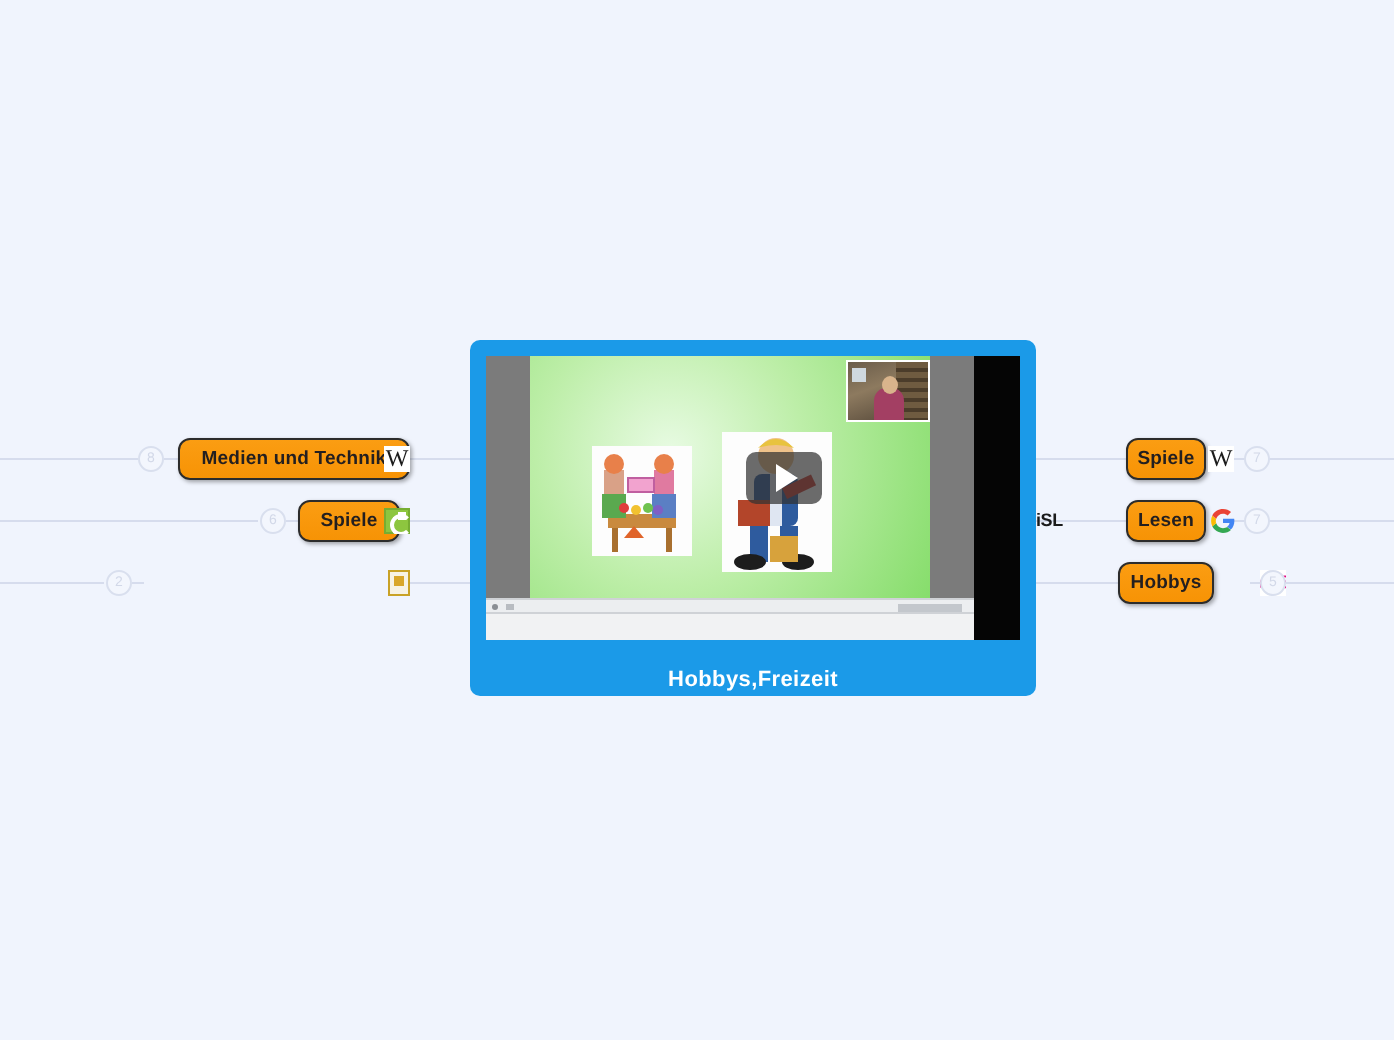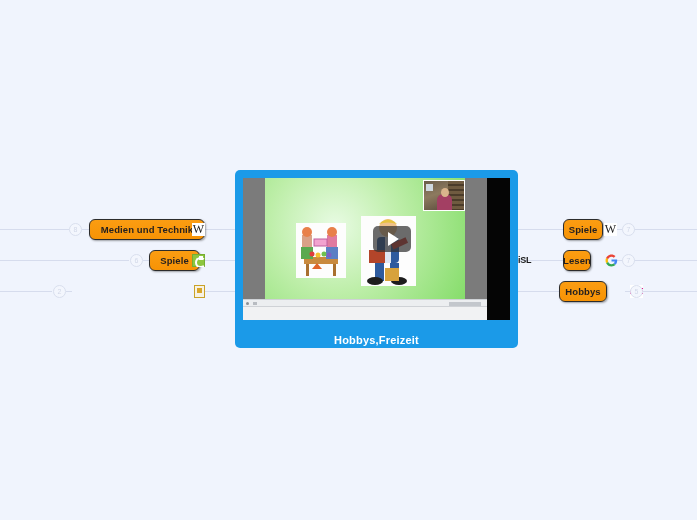--- a/index.html
+++ b/index.html
@@ -369,21 +369,21 @@
   </div>
 
   <div class="node" style="left:563px; top:219px; width:40px;">
     <span>Spiele</span>
   </div>
   <div class="linkicon" style="left:604px; top:223px;">
     <span class="wiki-w">W</span>
   </div>
   <div class="toggle" style="left:622px; top:223px;">7</div>
 
-  <div class="node" style="left:563px; top:250px; width:28px;">
+  <div class="node" style="left:563px; top:250px; width:40px;">
     <span>Lesen</span>
   </div>
   <div class="linkicon" style="left:605px; top:254px;">
     <svg class="g-icon" viewBox="0 0 48 48">
       <path fill="#4285F4" d="M45 24c0-1.6-.1-2.7-.4-4H24v7.5h12c-.2 2-1.6 5-4.6 7l7 5.4C42.6 36 45 30.6 45 24z"></path>
       <path fill="#34A853" d="M24 46c6 0 11-2 14.7-5.4l-7-5.4C29.7 36.5 27.1 37.4 24 37.4c-5.8 0-10.7-3.9-12.5-9.1l-7.3 5.6C7.9 41.3 15.3 46 24 46z"></path>
       <path fill="#FBBC05" d="M11.5 28.3c-.5-1.4-.8-2.8-.8-4.3s.3-3 .8-4.3l-7.3-5.7C2.8 17 2 20.4 2 24s.8 7 2.2 10l7.3-5.7z"></path>
       <path fill="#EA4335" d="M24 10.6c3.3 0 6.2 1.2 8.5 3.3l6.3-6.3C35 4.1 30 2 24 2 15.3 2 7.9 6.7 4.2 14l7.3 5.7c1.8-5.2 6.7-9.1 12.5-9.1z"></path>
     </svg>
   </div>

